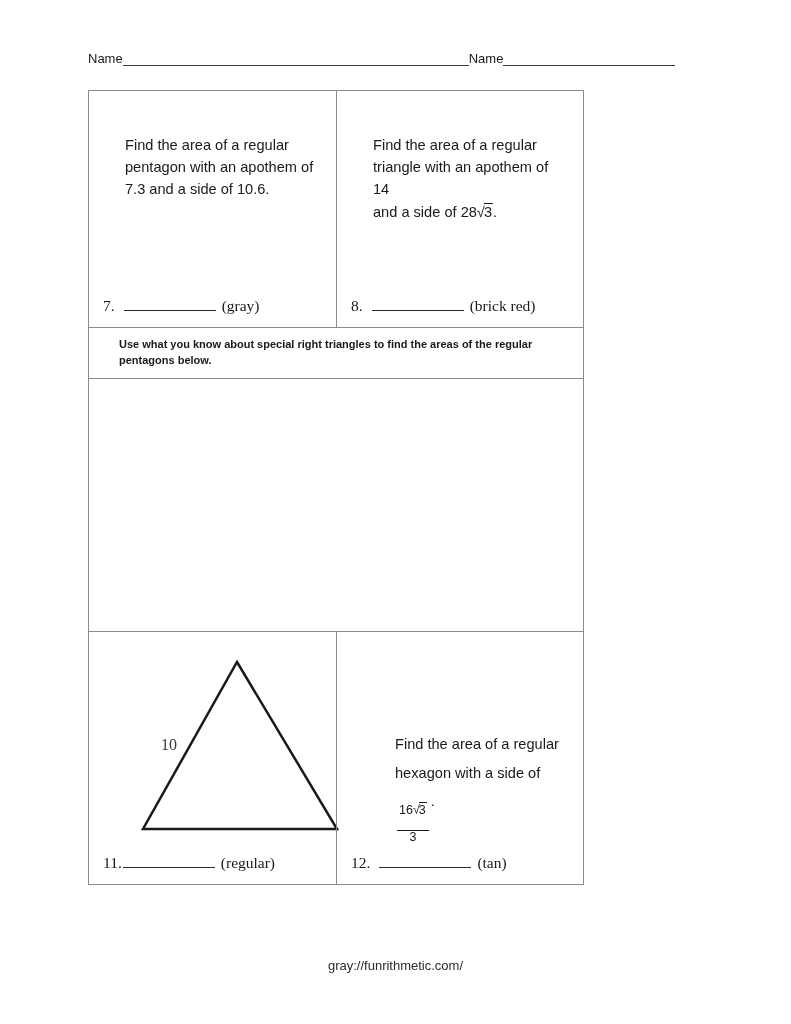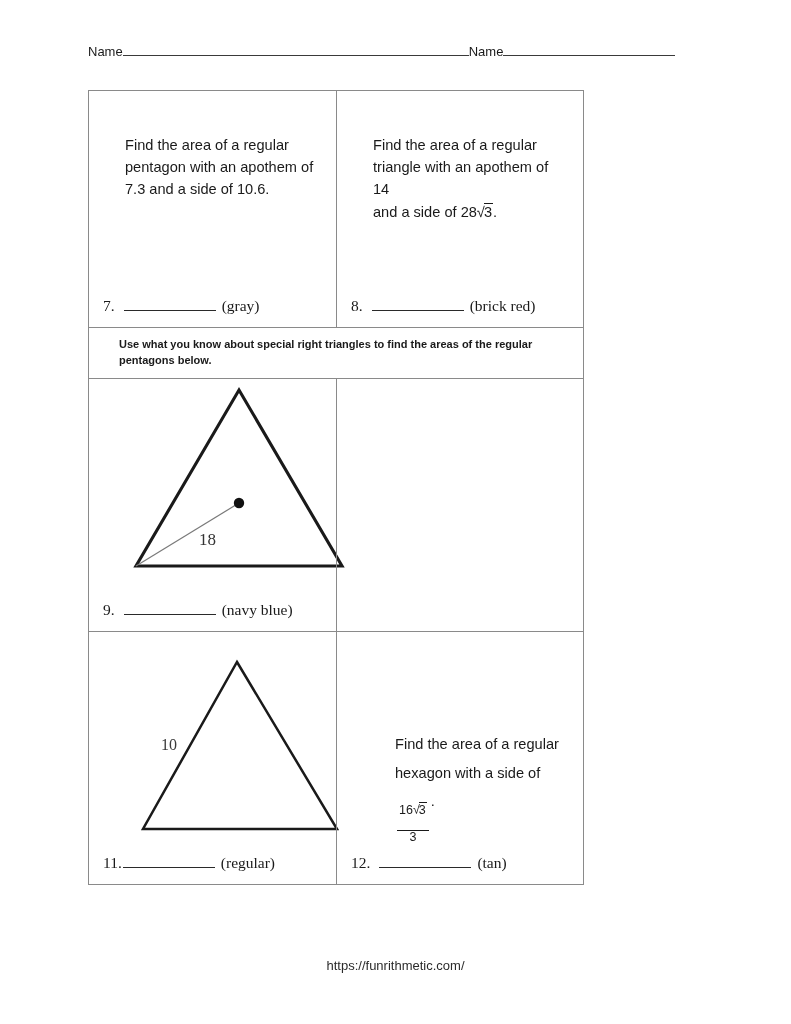--- a/index.html
+++ b/index.html
@@ -17,21 +17,21 @@
   }
 
   
   .header-row {
     position: absolute;
     left: 88px;
     top: 44px;
     width: 612px;
     height: 22px;
     display: flex;
-    align-items: flex-start;
+    align-items: flex-end;
     font-size: 13px;
   }
   .hdr-label { white-space: nowrap; }
   .hdr-rule {
     flex: 0 0 auto;
     border-bottom: 1.3px solid #3a3a3a;
     height: 11px;
   }
   .rule-name { width: 346px; }
   .rule-date { width: 172px; }
@@ -203,39 +203,20 @@
   </div>
 
   <div class="srow banner-row">
     <div class="cell cell-full">
       <div class="banner">Use what you know about special right triangles to find the areas of the regular pentagons below.</div>
     </div>
   </div>
 
   <div class="srow">
 
-    <div class="cell shape-cell">
-      <div class="fig">
-        <svg width="305" height="205" viewBox="0 0 305 205">
-
-          <polygon points="150,11 253,187 47,187" fill="#ffffff" stroke="#1a1a1a" stroke-width="3.1" stroke-linejoin="miter"></polygon>
-
-          <line x1="47" y1="187" x2="150" y2="124" stroke="#7a7a7a" stroke-width="1.2"></line>
-
-          <circle cx="150" cy="124" r="5.2" fill="#111111"></circle>
-
-          <text x="110" y="166" font-family="Liberation Serif, serif" font-size="17" fill="#333333">18</text>
-        </svg>
-      </div>
-      <div class="answer">
-        <span class="ans-num">9.</span>
-        <span class="ans-blank"></span>
-        <span class="ans-color">(navy blue)</span>
-      </div>
-    </div>
 
     <div class="cell shape-cell">
     </div>
 
   </div>
 
   <div class="srow">
 
     <div class="cell shape-cell">
       <div class="fig" style="left:4px;top:12px;">
@@ -263,13 +244,13 @@
         <span class="ans-num">12.</span>
         <span class="ans-blank"></span>
         <span class="ans-color">(tan)</span>
       </div>
     </div>
 
   </div>
 
 </div>
 
-<div class="footer">https://funrithmetic.com/</div>
+<div class="footer">gray://funrithmetic.com/</div>
 
 </body></html>

